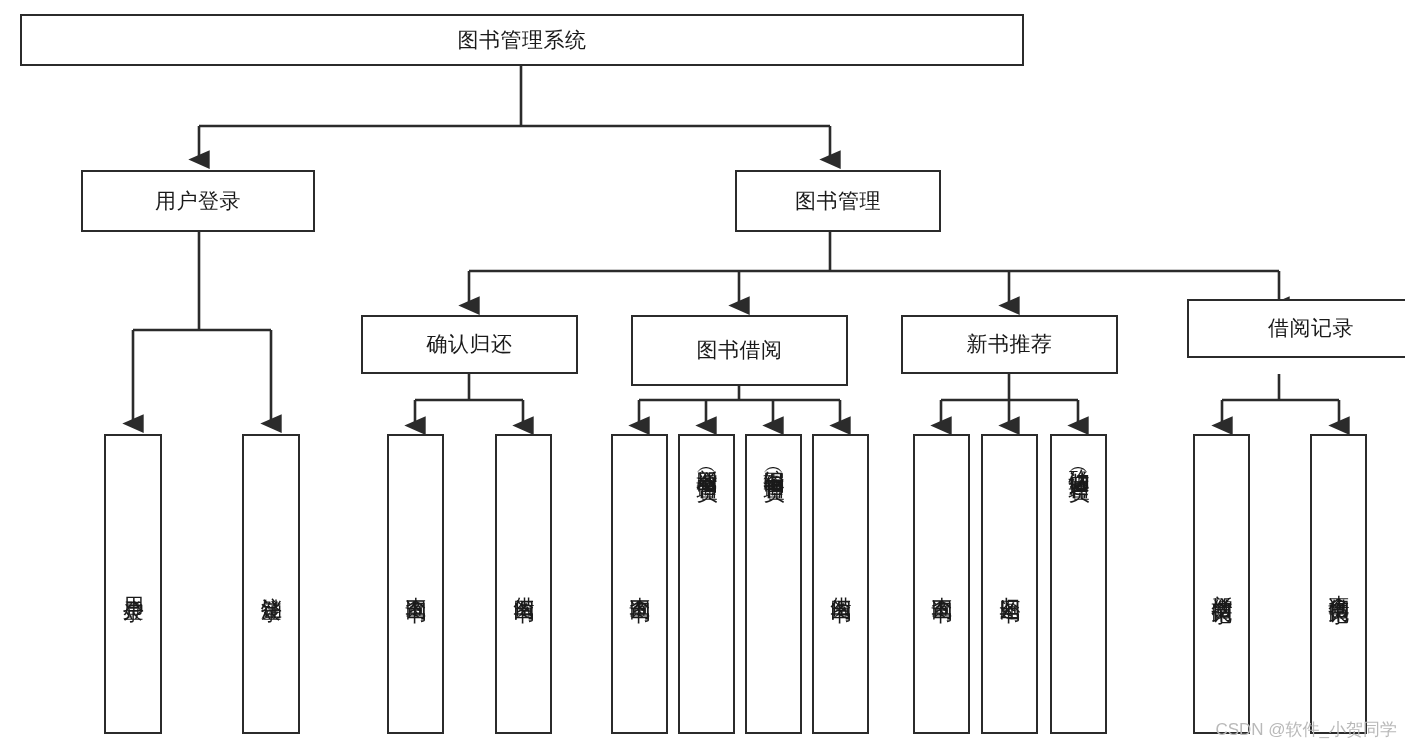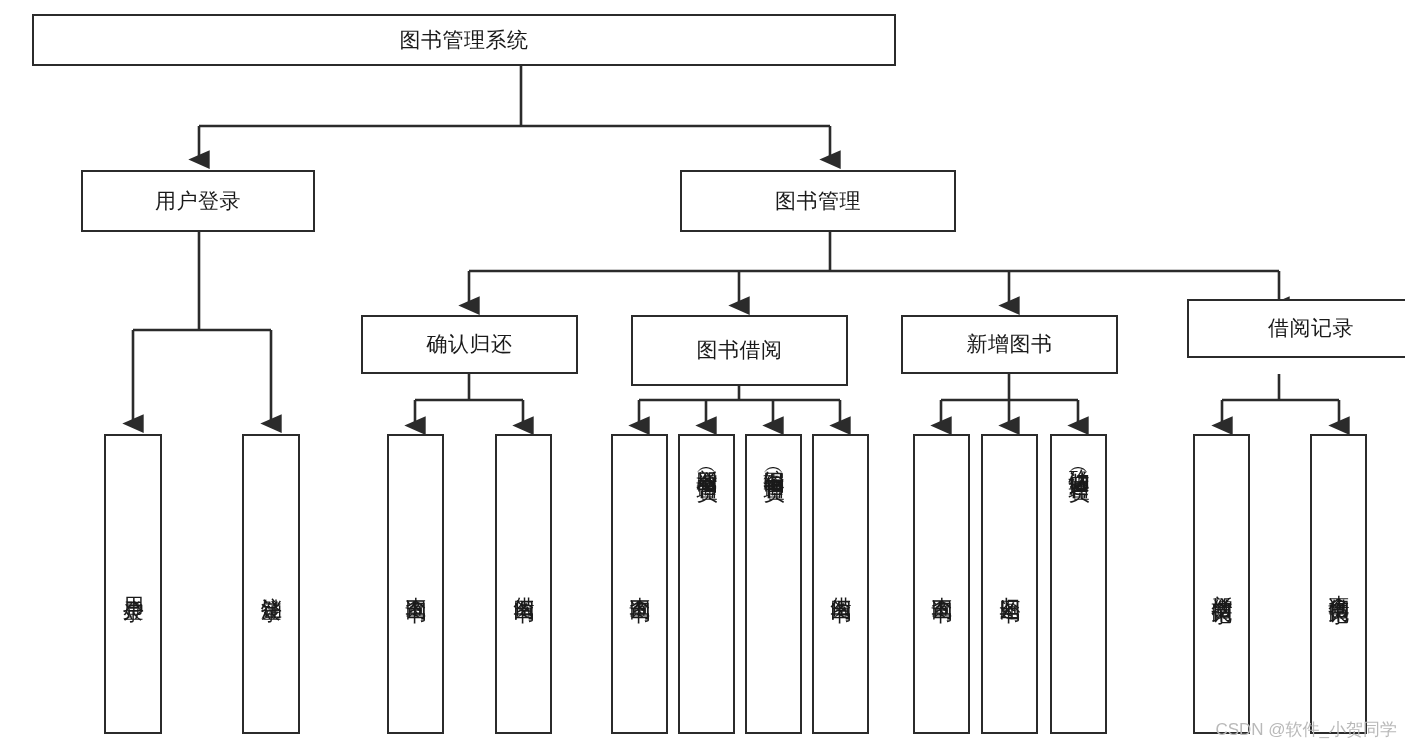--- a/index.html
+++ b/index.html
@@ -122,42 +122,42 @@
       <path d="M1078,400 L1078,424" marker-end="url(#arrowhead)"></path>
 
       <path d="M1279,374 L1279,400"></path>
       <path d="M1222,400 L1339,400"></path>
       <path d="M1222,400 L1222,424" marker-end="url(#arrowhead)"></path>
       <path d="M1339,400 L1339,424" marker-end="url(#arrowhead)"></path>
 
     </g>
   </svg>
 
-  <div class="node horizontal" style="left:32px; top:14px; width:864px; height:52px;font-family:Liberation Serif, serif;">
+  <div class="node horizontal" style="left:20px; top:14px; width:1004px; height:52px;font-family:Liberation Serif, serif;">
     <span class="node-label">图书管理系统</span>
   </div>
 
   <div class="node horizontal" style="left:81px; top:170px; width:234px; height:62px;">
     <span class="node-label">用户登录</span>
   </div>
 
-  <div class="node horizontal" style="left:680px; top:170px; width:276px; height:62px;">
+  <div class="node horizontal" style="left:735px; top:170px; width:206px; height:62px;">
     <span class="node-label">图书管理</span>
   </div>
 
   <div class="node horizontal" style="left:361px; top:315px; width:217px; height:59px;">
     <span class="node-label">确认归还</span>
   </div>
 
   <div class="node horizontal" style="left:631px; top:315px; width:217px; height:71px;">
     <span class="node-label">图书借阅</span>
   </div>
 
   <div class="node horizontal" style="left:901px; top:315px; width:217px; height:59px;">
-    <span class="node-label">新增图书</span>
+    <span class="node-label">新书推荐</span>
   </div>
 
   <div class="node horizontal" style="left:1171px; top:299px; width:248px; height:59px;margin-left:16px;">
     <span class="node-label">借阅记录</span>
   </div>
 
   <div class="node vertical centered" style="left:104px; top:434px; width:58px; height:300px;">
     <span class="node-label">用户登录</span>
   </div>
 

